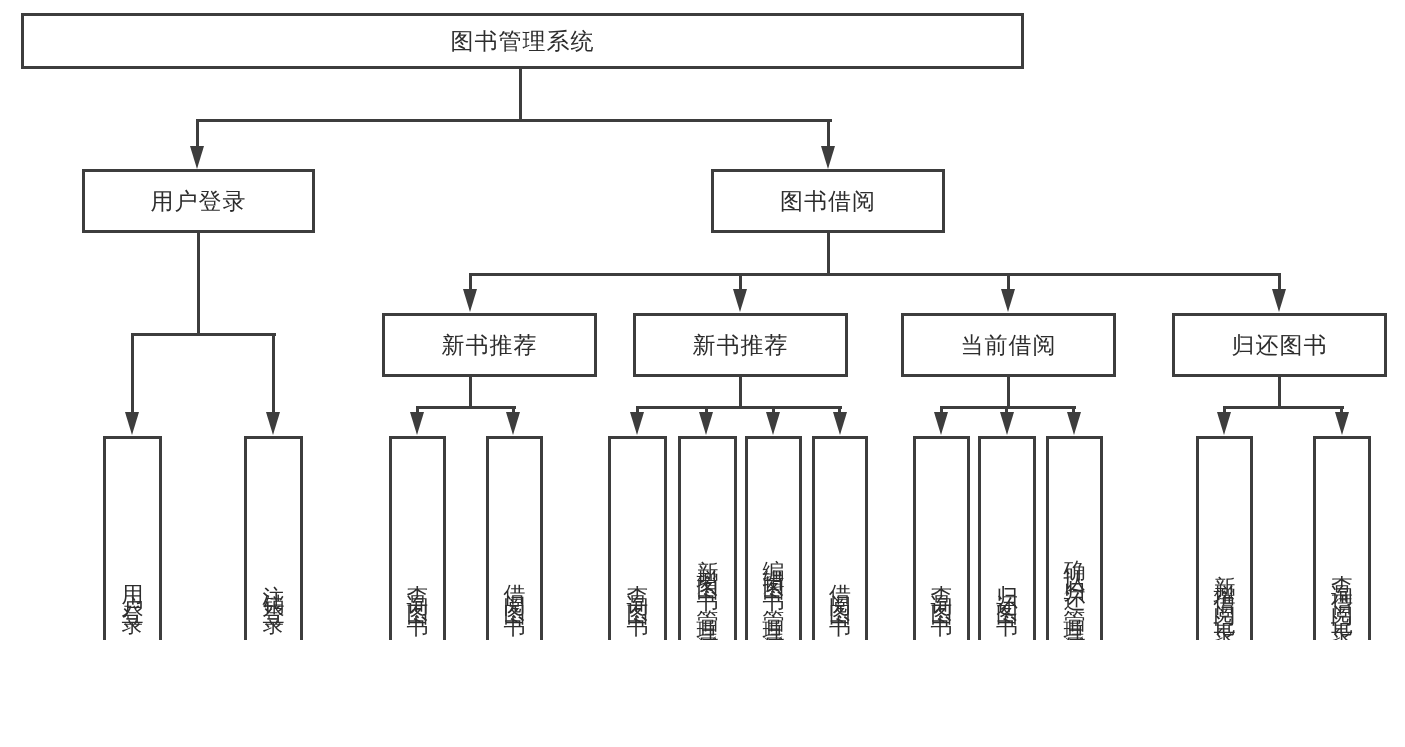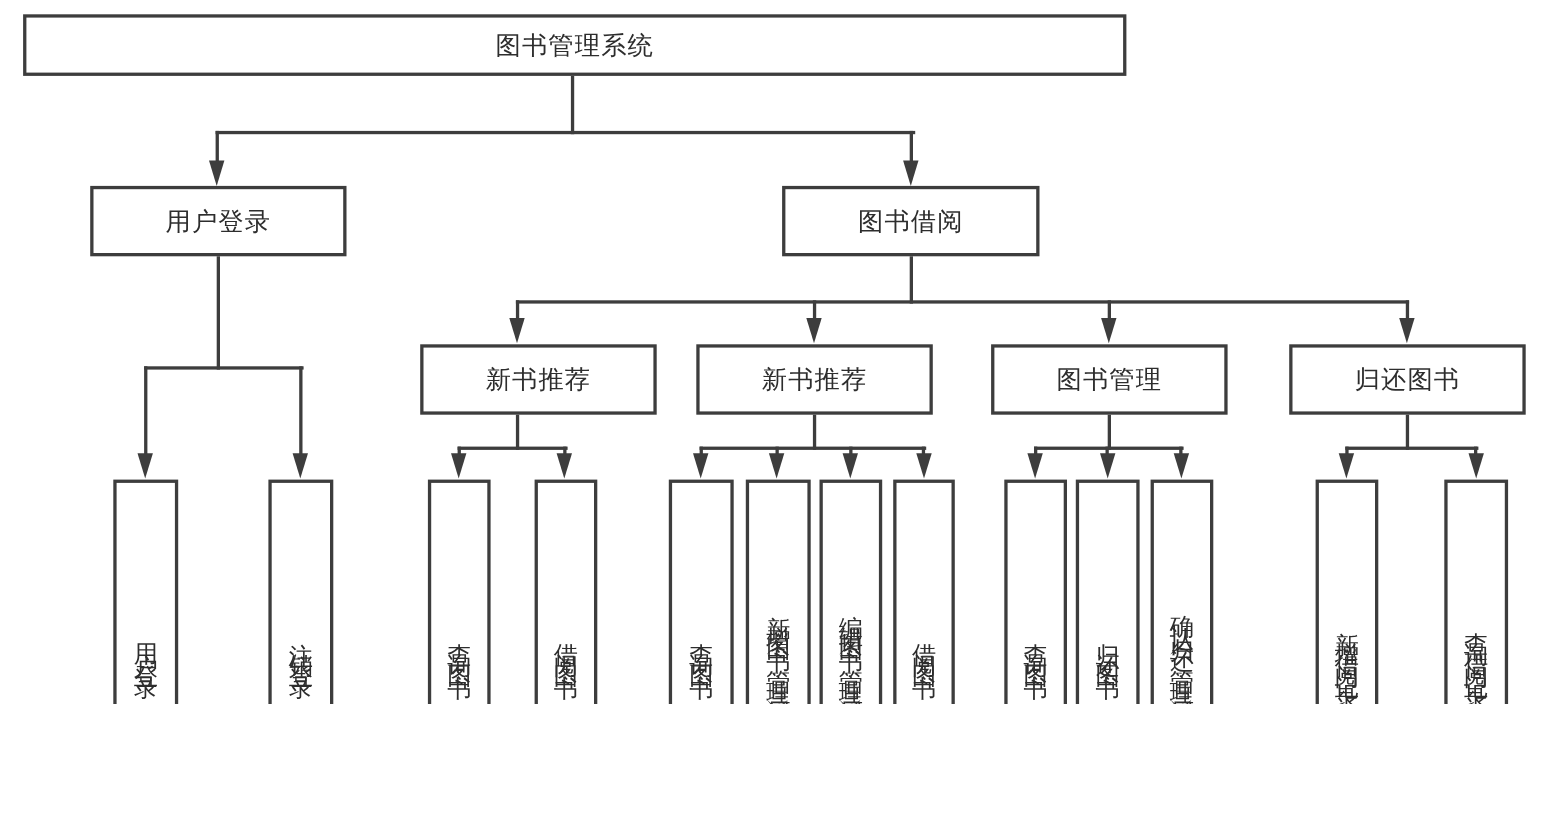--- a/index.html
+++ b/index.html
@@ -131,21 +131,21 @@
     <span>图书借阅</span>
   </div>
 
   <div class="node" style="left:382px;top:313px;width:215px;height:64px">
     <span>新书推荐</span>
   </div>
   <div class="node" style="left:633px;top:313px;width:215px;height:64px">
     <span>新书推荐</span>
   </div>
   <div class="node" style="left:901px;top:313px;width:215px;height:64px">
-    <span>图书管理</span>
+    <span>当前借阅</span>
   </div>
   <div class="node" style="left:1172px;top:313px;width:215px;height:64px">
     <span>归还图书</span>
   </div>
 
   <div class="node leaf" style="left:103px;top:436px;width:59px;height:301px">
     <span>用户登录</span>
   </div>
   <div class="node leaf" style="left:244px;top:436px;width:59px;height:301px">
     <span>注销登录</span>

